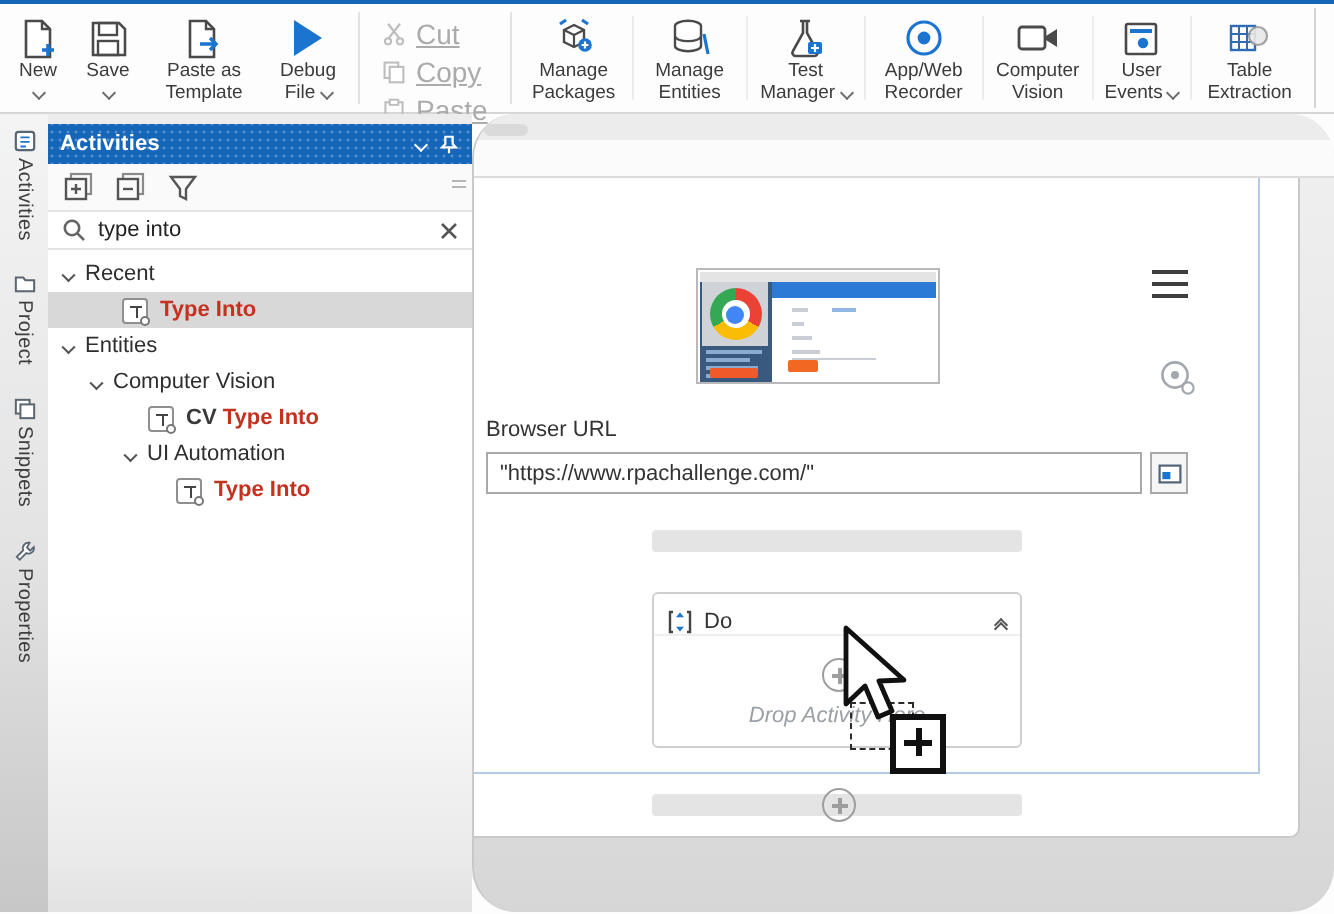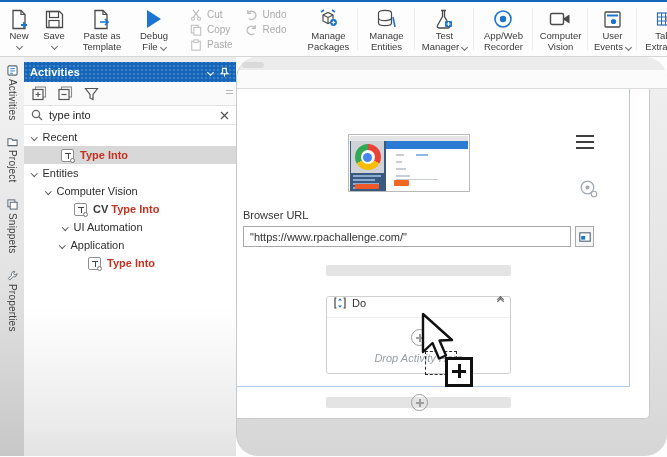--- a/index.html
+++ b/index.html
@@ -20,21 +20,21 @@
             font-size:9.5px; color:#3b3b3b; text-align:center; line-height:1.12; cursor:default; }
   .bigbtn .ic { height:24px; display:flex; align-items:center; justify-content:center; }
   .bigbtn .lbl { max-width:58px; }
   .caret { display:inline-block; width:5px; height:5px; border-right:1.4px solid #6d6d6d;
            border-bottom:1.4px solid #6d6d6d; transform:rotate(45deg); margin-left:3px; }
   .caret.below { display:block; margin:2px auto 0; }
   .thinsep { width:1px; background:#ededed; margin:6px 1px; }
 
   .clipcols { display:flex; gap:12px; padding:7px 8px 0 8px; }
   .clipcol { display:flex; flex-direction:column; gap:3px; }
-  .smallbtn { display:flex; align-items:flex-start; gap:5px; font-size:10px; color:#ababab; }
+  .smallbtn { display:flex; align-items:center; gap:5px; font-size:14px; color:#ababab;text-decoration:underline; }
   .smallbtn svg { flex:none; }
 
   
   .main { display:flex; height:399px; }
 
   .tabstrip { width:24px; background:linear-gradient(#f4f4f4,#e3e3e3 55%,#c7c7c7);
               display:flex; flex-direction:column; align-items:center; padding-top:8px; gap:16px; }
   .vtab { display:flex; flex-direction:column; align-items:center; gap:3px; color:#3e3e3e;
           font-size:10px; cursor:default; }
   .vtab .txt { writing-mode:vertical-rl; letter-spacing:.2px; }
@@ -113,21 +113,21 @@
                 border:1px solid #a9a9a9; background:#fff; font-size:11px; color:#333;
                 padding:0 6px; font-family:"Liberation Sans",sans-serif; }
   .burl-btn { position:absolute; left:343px; top:137px; width:19px; height:21px; background:#f6f6f6;
               border:1px solid #a9a9a9; display:flex; align-items:center; justify-content:center; cursor:pointer; }
 
   .pill { position:absolute; left:94px; width:185px; height:11px; background:#e4e4e4; border-radius:2px; }
   .pill1 { top:176px; } .pill2 { top:308px; }
 
   .dobox { position:absolute; left:94px; top:207px; width:185px; height:78px; background:#fff;
            border:1px solid #cfcfcf; border-radius:3px; }
-  .dohead { height:21px; display:flex; align-items:flex-start; padding:0 7px; gap:6px;
+  .dohead { height:21px; display:flex; align-items:flex-end; padding:0 7px; gap:6px;
             border-bottom:1px solid #efefef; }
   .dohead .dl { flex:1; font-size:11px; color:#333; }
   .chev2up { display:flex; flex-direction:column; gap:0px; cursor:pointer; }
   .chev2up .chev { border-color:#555; transform:rotate(-135deg); width:5px; height:5px; }
   .chev2up .chev + .chev { margin-top:-3px; }
 
   .circle-plus { width:17px; height:17px; border:1px solid #9e9e9e; border-radius:50%; position:relative; }
   .circle-plus::before { content:""; position:absolute; left:4px; top:7.2px; width:8px; height:1.6px; background:#9e9e9e; }
   .circle-plus::after { content:""; position:absolute; left:7.2px; top:4px; width:1.6px; height:8px; background:#9e9e9e; }
   .do-plus { position:absolute; left:84px; top:32px; }
@@ -214,36 +214,20 @@
           <span>Copy</span>
         </div>
         <div class="smallbtn">
           <svg width="12" height="12" viewBox="0 0 14 14">
               <rect x="2" y="2.5" width="10" height="10.5" fill="none" stroke="#bdbdbd" stroke-width="1.2"></rect>
               <rect x="4.5" y="1" width="5" height="3" fill="#fff" stroke="#bdbdbd" stroke-width="1.1"></rect>
             </svg>
           <span>Paste</span>
         </div>
       </div>
-      <div class="clipcol">
-        <div class="smallbtn">
-          <svg width="13" height="12" viewBox="0 0 14 13">
-              <path d="M3 4 A5 4.4 0 1 1 4 10.5" fill="none" stroke="#bdbdbd" stroke-width="1.4"></path>
-              <path d="M3 1 L3 4.6 L6.6 4.6" fill="none" stroke="#bdbdbd" stroke-width="1.4"></path>
-            </svg>
-          <span>Undo</span>
-        </div>
-        <div class="smallbtn">
-          <svg width="13" height="12" viewBox="0 0 14 13">
-              <path d="M11 4 A5 4.4 0 1 0 10 10.5" fill="none" stroke="#bdbdbd" stroke-width="1.4"></path>
-              <path d="M11 1 L11 4.6 L7.4 4.6" fill="none" stroke="#bdbdbd" stroke-width="1.4"></path>
-            </svg>
-          <span>Redo</span>
-        </div>
-      </div>
     </div>
 
     <div class="vsep"></div>
 
     <div class="rgroup">
       <div class="bigbtn" style="width:56px">
         <span class="ic">
           <svg width="22" height="20" viewBox="0 0 22 20">
               <path d="M6 6 l5 -2.5 l5 2.5 v6 l-5 2.5 l-5 -2.5 z" fill="#fff" stroke="#4a4a4a" stroke-width="1.2"></path>
               <path d="M6 6 l5 2.5 l5 -2.5 M11 8.5 V14.5" fill="none" stroke="#4a4a4a" stroke-width="1.1"></path>
@@ -415,24 +399,20 @@
         </div>
         <div class="trow" style="padding-left:50px">
           <span class="tii">
               <span class="gear"></span>
             </span>
           <span><span class="dark">CV </span><span class="red">Type Into</span></span>
         </div>
         <div class="trow" style="padding-left:39px">
           <span class="chev"></span>
           <span>UI Automation</span>
-        </div>
-        <div class="trow" style="padding-left:36px">
-          <span class="chev"></span>
-          <span>Application</span>
         </div>
         <div class="trow" style="padding-left:64px">
           <span class="tii">
               <span class="gear"></span>
             </span>
           <span class="red">Type Into</span>
         </div>
       </div>
     </div>
 

